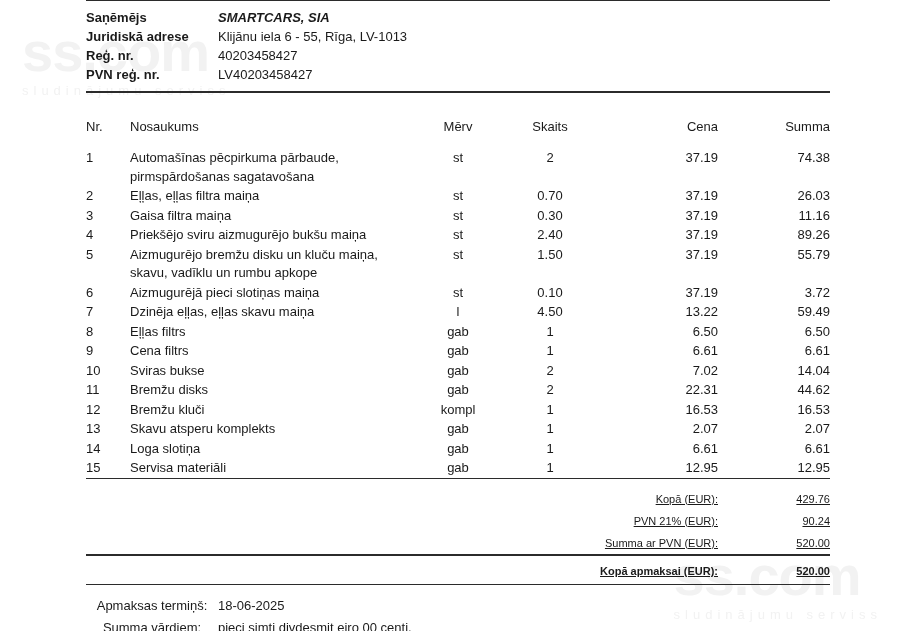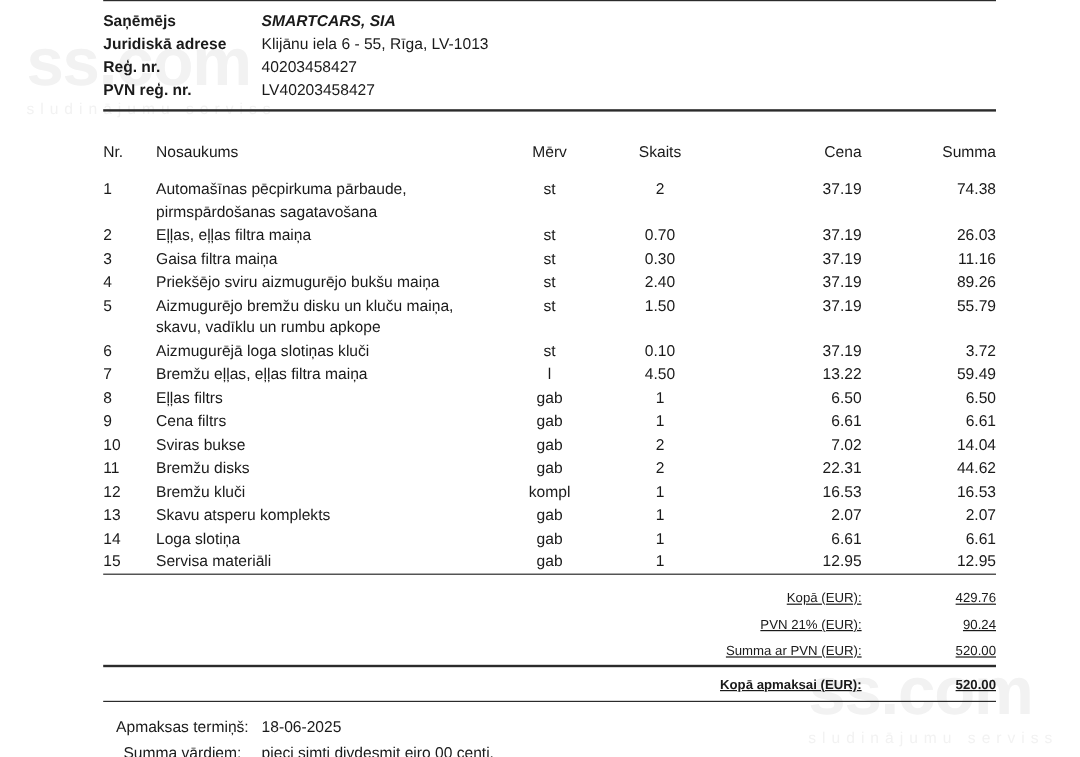--- a/index.html
+++ b/index.html
@@ -241,29 +241,29 @@
         <tr class="item-row">
           <td class="col-nr">5</td>
           <td class="col-name">Aizmugurējo bremžu disku un kluču maiņa, skavu, vadīklu un rumbu apkope</td>
           <td class="col-unit">st</td>
           <td class="col-qty">1.50</td>
           <td class="col-price">37.19</td>
           <td class="col-sum">55.79</td>
         </tr>
         <tr class="item-row">
           <td class="col-nr">6</td>
-          <td class="col-name">Aizmugurējā loga slotiņas kluči</td>
+          <td class="col-name">Aizmugurējā pieci slotiņas maiņa</td>
           <td class="col-unit">st</td>
           <td class="col-qty">0.10</td>
           <td class="col-price">37.19</td>
           <td class="col-sum">3.72</td>
         </tr>
         <tr class="item-row">
           <td class="col-nr">7</td>
-          <td class="col-name">Bremžu eļļas, eļļas filtra maiņa</td>
+          <td class="col-name">Dzinēja eļļas, eļļas skavu maiņa</td>
           <td class="col-unit">l</td>
           <td class="col-qty">4.50</td>
           <td class="col-price">13.22</td>
           <td class="col-sum">59.49</td>
         </tr>
         <tr class="item-row">
           <td class="col-nr">8</td>
           <td class="col-name">Eļļas filtrs</td>
           <td class="col-unit">gab</td>
           <td class="col-qty">1</td>

